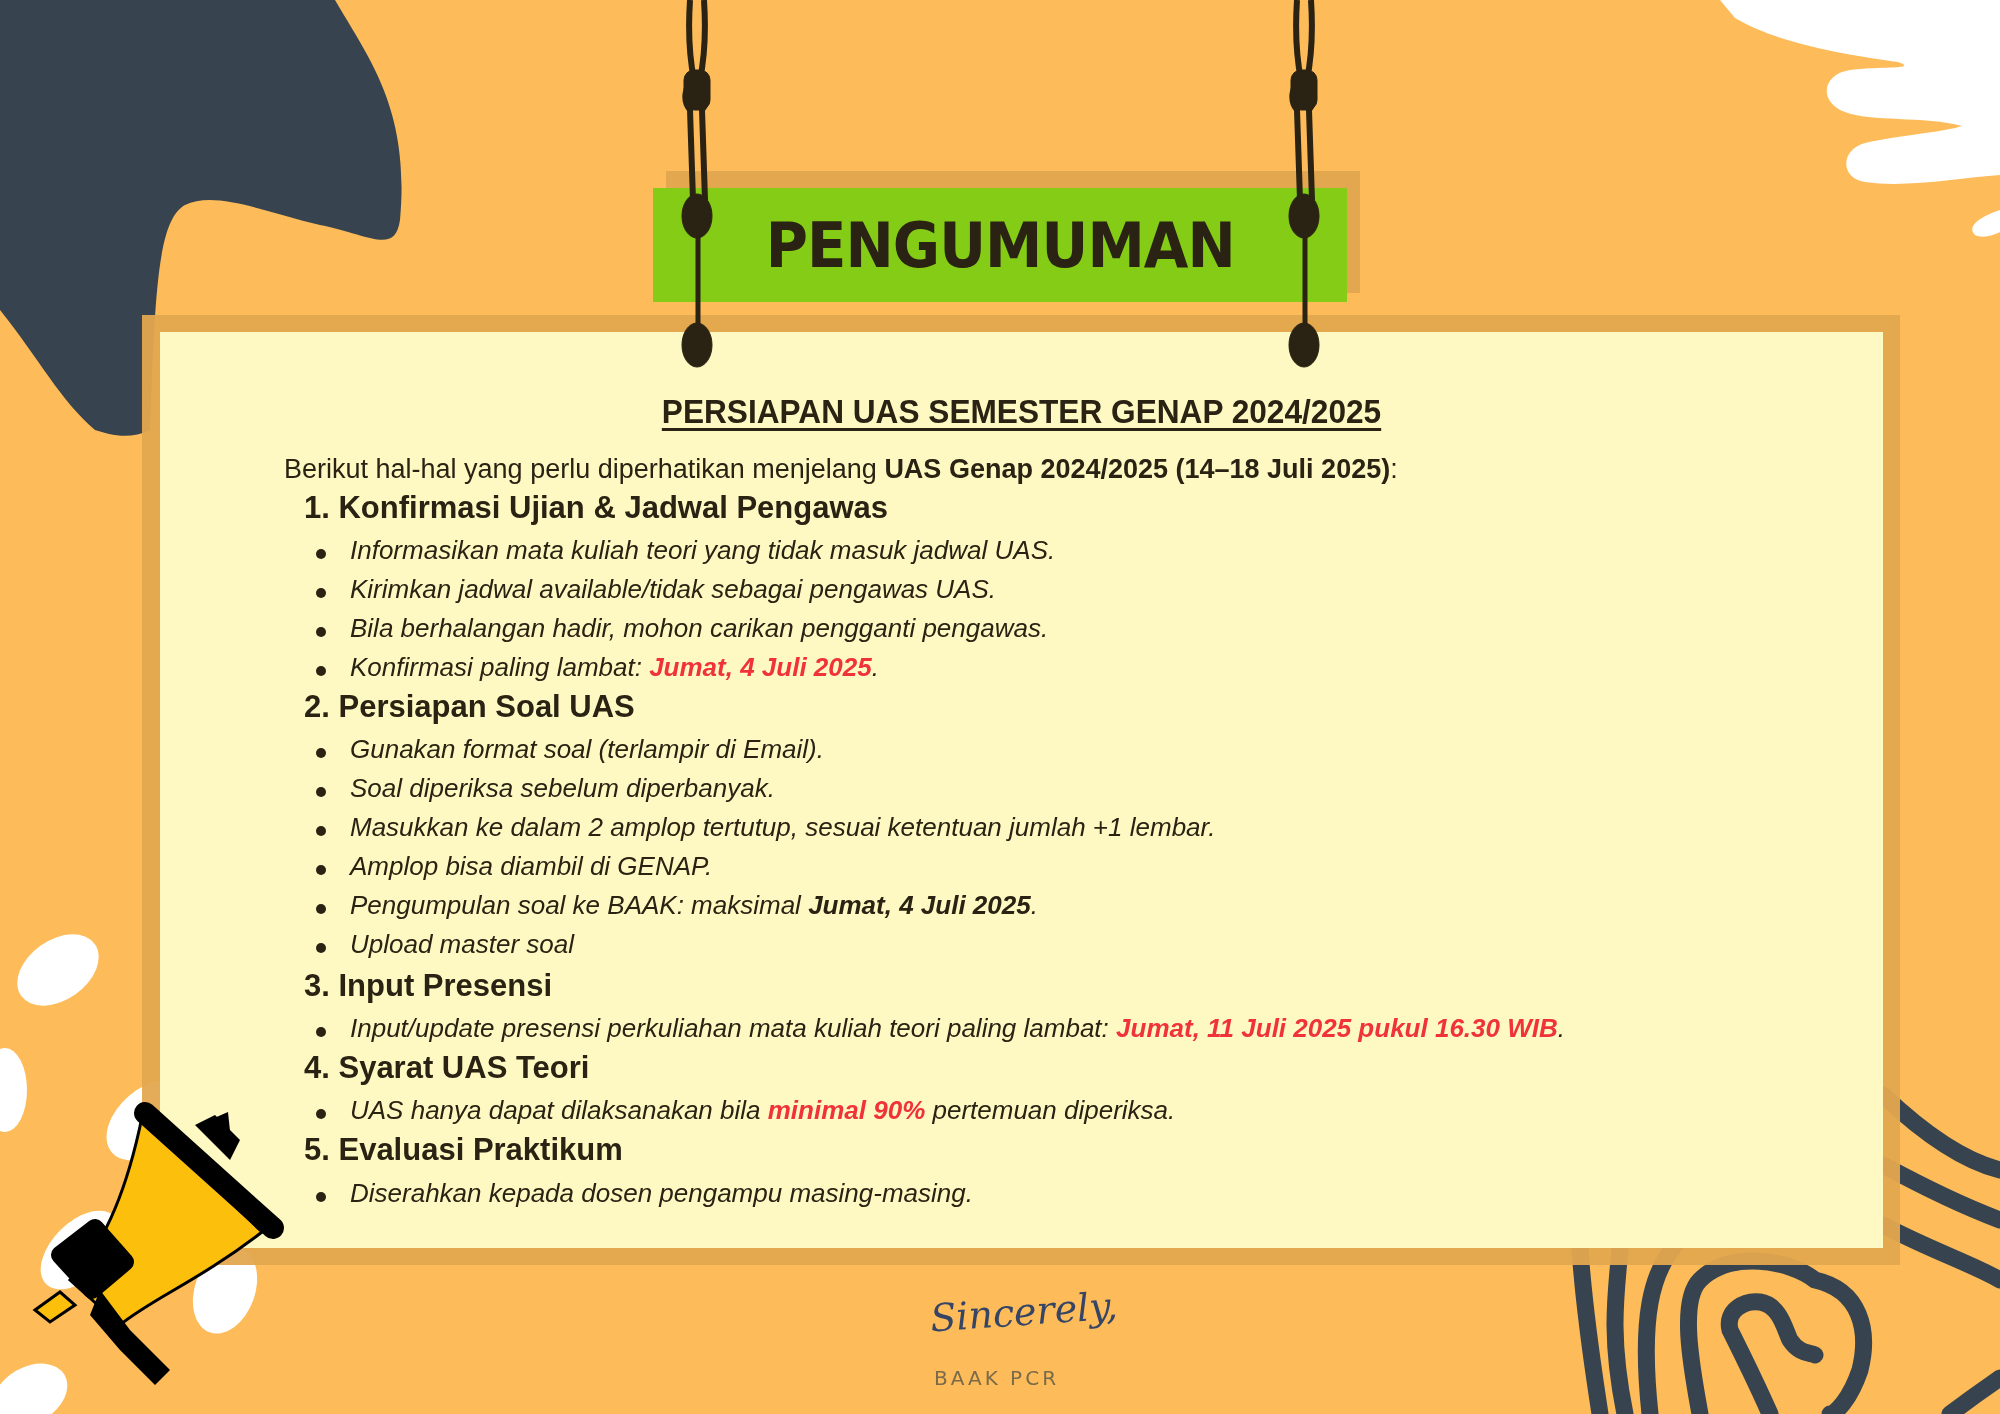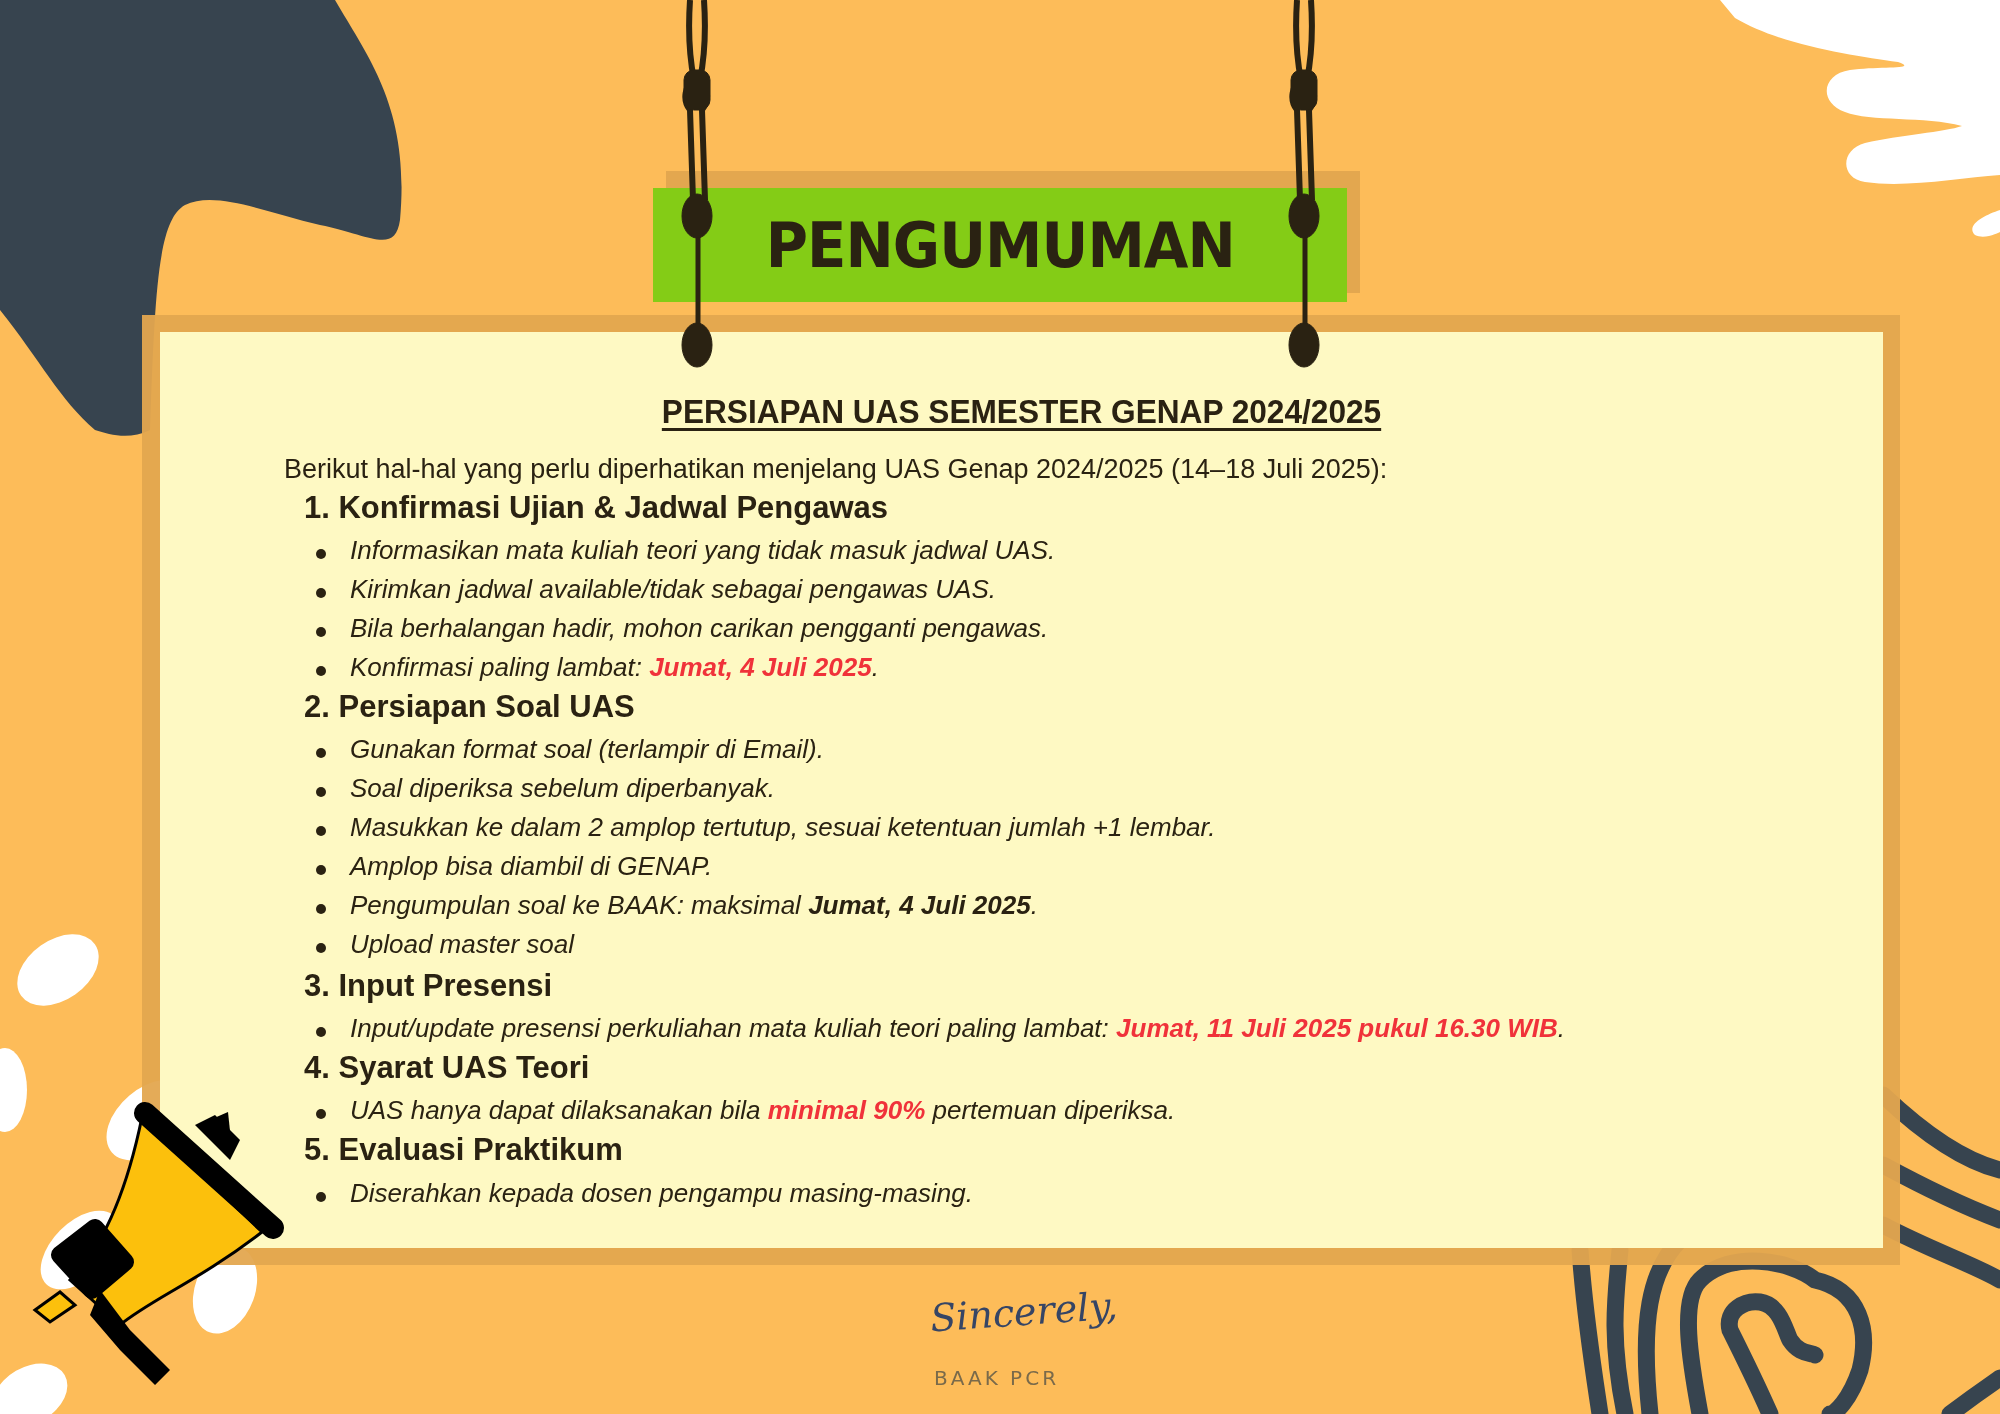--- a/index.html
+++ b/index.html
@@ -10,21 +10,21 @@
   
   .sign-shadow { left:666px; top:171px; width:694px; height:122px; background:#E3A74F; }
   .sign { left:653px; top:160px; width:694px; height:114px; background:#84cc16; display:flex; align-items:center; justify-content:center;margin-top:28px; }
   .sign-title { font-family:"DejaVu Sans", sans-serif; font-weight:bold; font-size:62px; color:#2A2212; letter-spacing:-1px; transform:scaleX(0.93); }
 
   
   .card-shadow { left:142px; top:315px; width:1758px; height:950px; background:#E3A74F; opacity:0.95; }
   .card { left:160px; top:332px; width:1723px; height:916px; background:#fef9c3; }
   .card-title { left:0; width:1723px; top:60px; text-align:center; font-family:"Liberation Sans", sans-serif; font-weight:bold; font-size:34px; color:#2A2212; text-decoration:underline; text-underline-offset:5px; text-decoration-thickness:3px; transform:scaleX(0.93); }
   .intro { left:124px; top:122px; font-size:27px; color:#2A2212; white-space:nowrap; }
-  .intro b { font-weight:normal; }
+  .intro b { font-weight:bold; }
   .section { position:absolute; left:144px; font-size:31px; font-weight:bold; color:#2A2212; white-space:nowrap; }
   .bullet { position:absolute; left:190px; font-size:26px; font-style:italic; color:#2A2212; white-space:nowrap;text-align:right; }
   .bullet::before { content:""; position:absolute; left:-34px; top:14px; width:10px; height:10px; border-radius:50%; background:#2A2212; }
   .red { color:#F0323A; font-weight:bold; }
   .bold { font-weight:bold; }
 
   
   .sincerely { left:930px; top:1290px; font-family:"DejaVu Serif", serif; font-style:italic; font-size:38px; color:#364565; transform:rotate(-4deg); }
   .signer { left:934px; top:1366px; font-family:"DejaVu Sans", sans-serif; font-size:20px; color:#7A6A4A; letter-spacing:3px; }
 </style>

